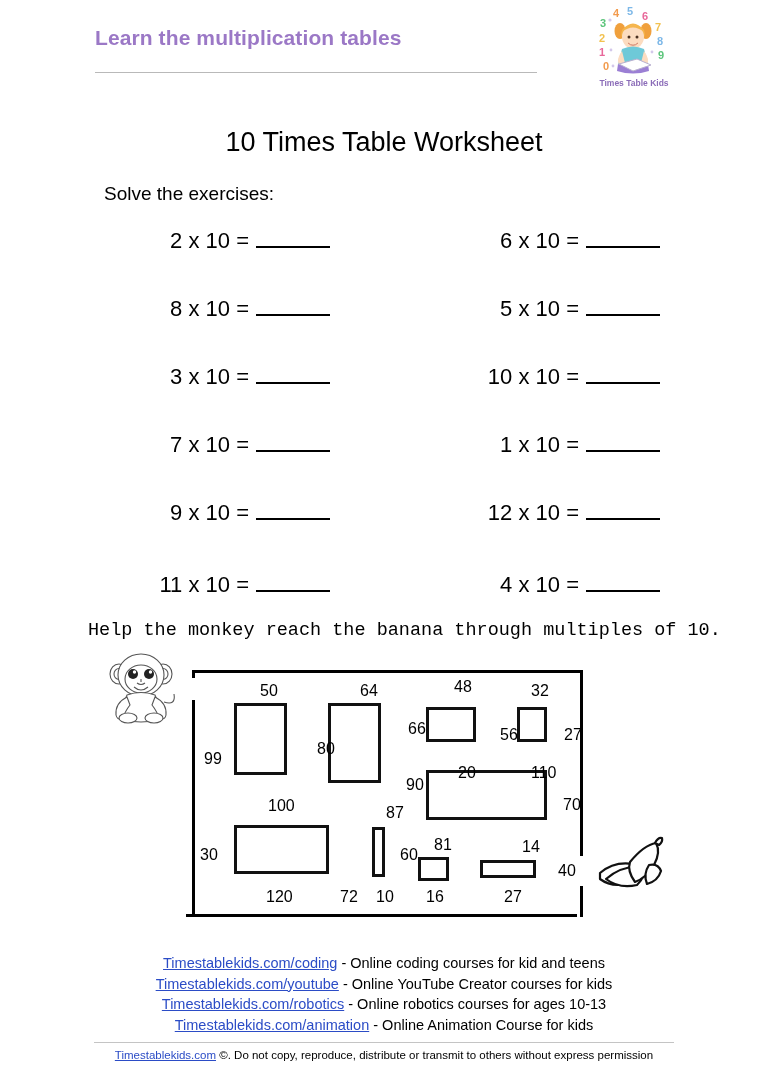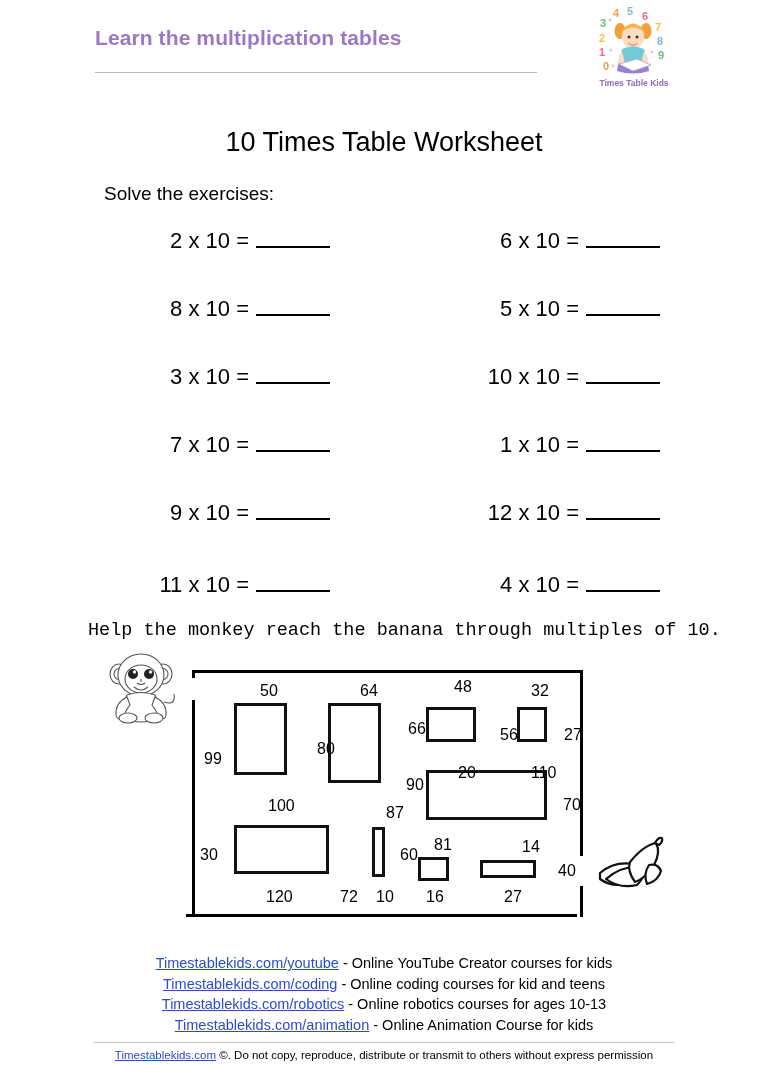--- a/index.html
+++ b/index.html
@@ -438,22 +438,22 @@
       <path d="M14 44 q16 -14 36 -12 q4 10 -5 18 q-18 4 -31 -6z"></path>
       <path d="M38 27 q14 -17 26 -19 q5 9 -2 22 q-8 13 -19 17 q-8 -11 -5 -20z"></path>
       <path d="M57 30 q9 -2 12 6 q-3 10 -14 13 q-4 -10 2 -19z"></path>
       <path d="M63 8 q3 -6 7 -5 q1 4 -3 7z"></path>
     </g>
   </svg>
 
 </div>
 
 <div id="footer-links">
+    <div class="flink-row"><span class="flink">Timestablekids.com/coding</span><span class="fdesc"> - Online coding courses for kid and teens</span></div>
     <div class="flink-row"><span class="flink">Timestablekids.com/youtube</span><span class="fdesc"> - Online YouTube Creator courses for kids</span></div>
-    <div class="flink-row"><span class="flink">Timestablekids.com/coding</span><span class="fdesc"> - Online coding courses for kid and teens</span></div>
     <div class="flink-row"><span class="flink">Timestablekids.com/robotics</span><span class="fdesc"> - Online robotics courses for ages 10-13</span></div>
     <div class="flink-row"><span class="flink">Timestablekids.com/animation</span><span class="fdesc"> - Online Animation Course for kids</span></div>
   </div>
 
 <div id="footer-rule"></div>
 <div id="copyright">
   <span class="flink">Timestablekids.com</span><span> ©. Do not copy, reproduce, distribute or transmit to others without express permission</span>
 </div>
 
 </body></html>

